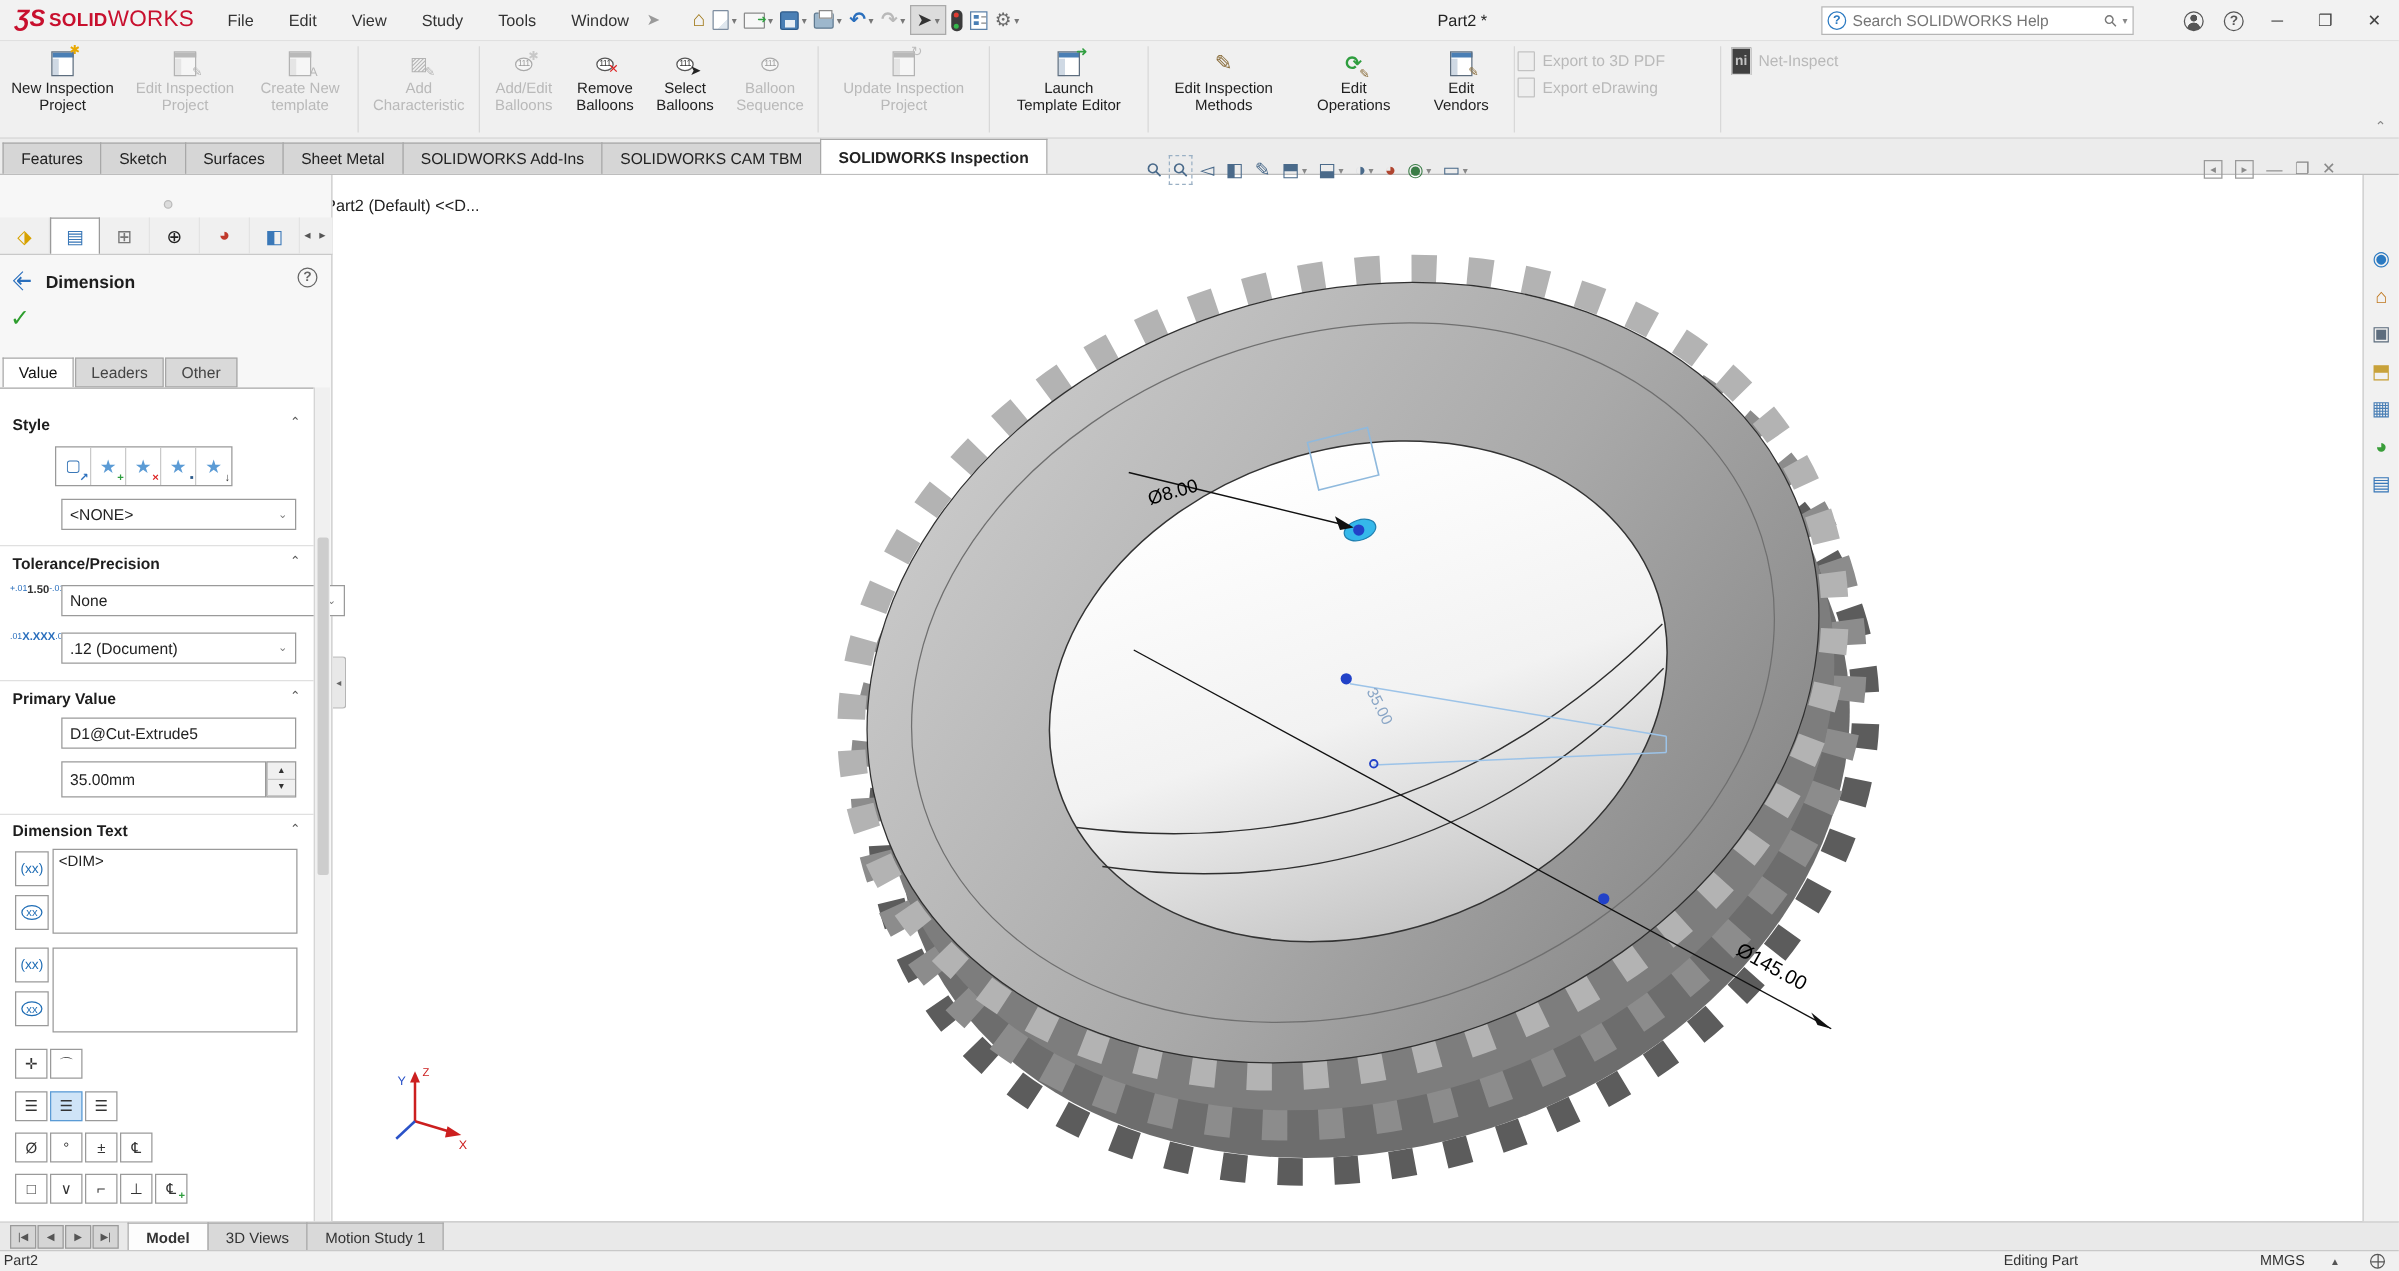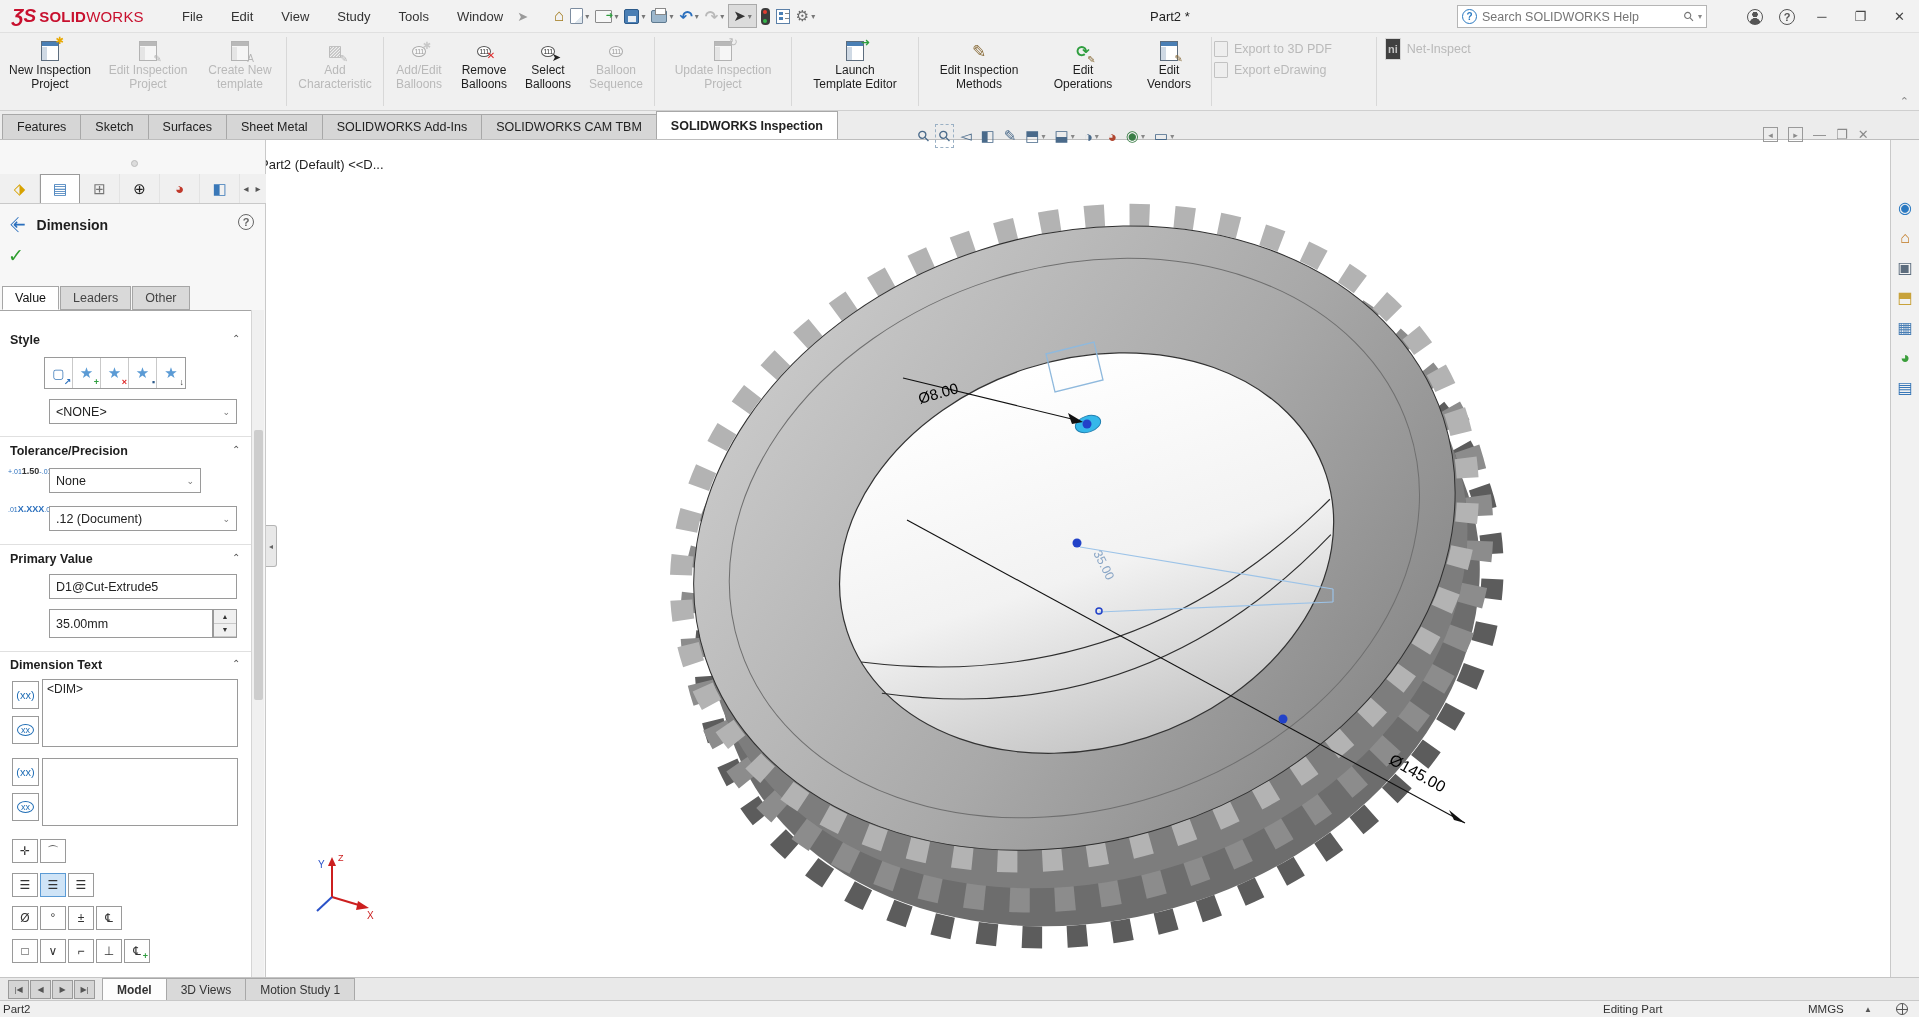--- a/index.html
+++ b/index.html
@@ -6,21 +6,21 @@
   html,body { width:1919px; height:1017px; overflow:hidden; background:#f0f0f0;
     font-family:"Liberation Sans","DejaVu Sans",sans-serif; font-size:12px; color:#222; }
   .abs { position:absolute; }
 
   
   .titlebar { position:absolute; left:0; top:0; width:1919px; height:33px; background:#f2f2f2;
     border-bottom:1px solid #e0e0e0; display:flex; align-items:center; }
   .brand { display:flex; align-items:baseline; margin-left:12px; width:150px; }
   .brand .bglyph { color:#c8102e; font-weight:bold; font-style:italic; font-size:19px; margin-right:3px;}
   .brand .bbold { color:#c8102e; font-weight:bold; font-size:15px; letter-spacing:.2px;}
-  .brand .blight { color:#c8102e; font-size:15px; letter-spacing:.2px;}
+  .brand .blight { color:#c8102e; font-size:18px; letter-spacing:.2px;}
   .menubar { display:flex; gap:4px; margin-left:8px; }
   .menubar .menu { padding:4px 12px; font-size:13px; color:#333; cursor:default; }
   .pin-icon { color:#9a9a9a; font-size:13px; margin:0 10px 0 2px; }
   .qtoolbar { display:flex; align-items:center; gap:2px; margin-left:14px; }
   .qbtn { display:flex; align-items:center; padding:3px 2px; }
   .qbtn .dd { color:#777; font-size:8px; margin-left:2px; }
   .ic { display:inline-block; position:relative; }
   .i-home { color:#a07818; font-size:17px; }
   .i-doc { width:13px; height:16px; background:linear-gradient(135deg,#fff 70%,#dfe7ee 70%); border:1px solid #7d8da0; border-radius:1px;}
   .i-folder { width:17px; height:13px; background:#f7f7f7; border:1px solid #8a8a8a; border-radius:1px; position:relative;}
@@ -578,21 +578,21 @@
       </div>
       <div class="hr" style="top:125px"></div>
 
       <div class="sec-h" style="top:133px">Tolerance/Precision</div>
       <div class="sec-chev" style="top:133px">⌃</div>
       <div class="mini-ic" style="top:157px">
         <span class="sup">+.01</span>
           <span class="mn">1.50</span>
           <span class="sub">-.01</span>
       </div>
-      <div class="dd-box" style="left:49px; top:157px; width:152px">
+      <div class="dd-box" style="left:49px; top:157px; width:227px">
         <span>None</span>
           <span class="chev">⌄</span>
       </div>
       <div class="mini-ic" style="top:195px">
         <span class="sup">.01</span>
           <span class="mn" style="color:#2a6fbd">X.XXX</span>
           <span class="sub">.01</span>
       </div>
       <div class="dd-box" style="left:49px; top:195px; width:188px">
         <span>.12 (Document)</span>

